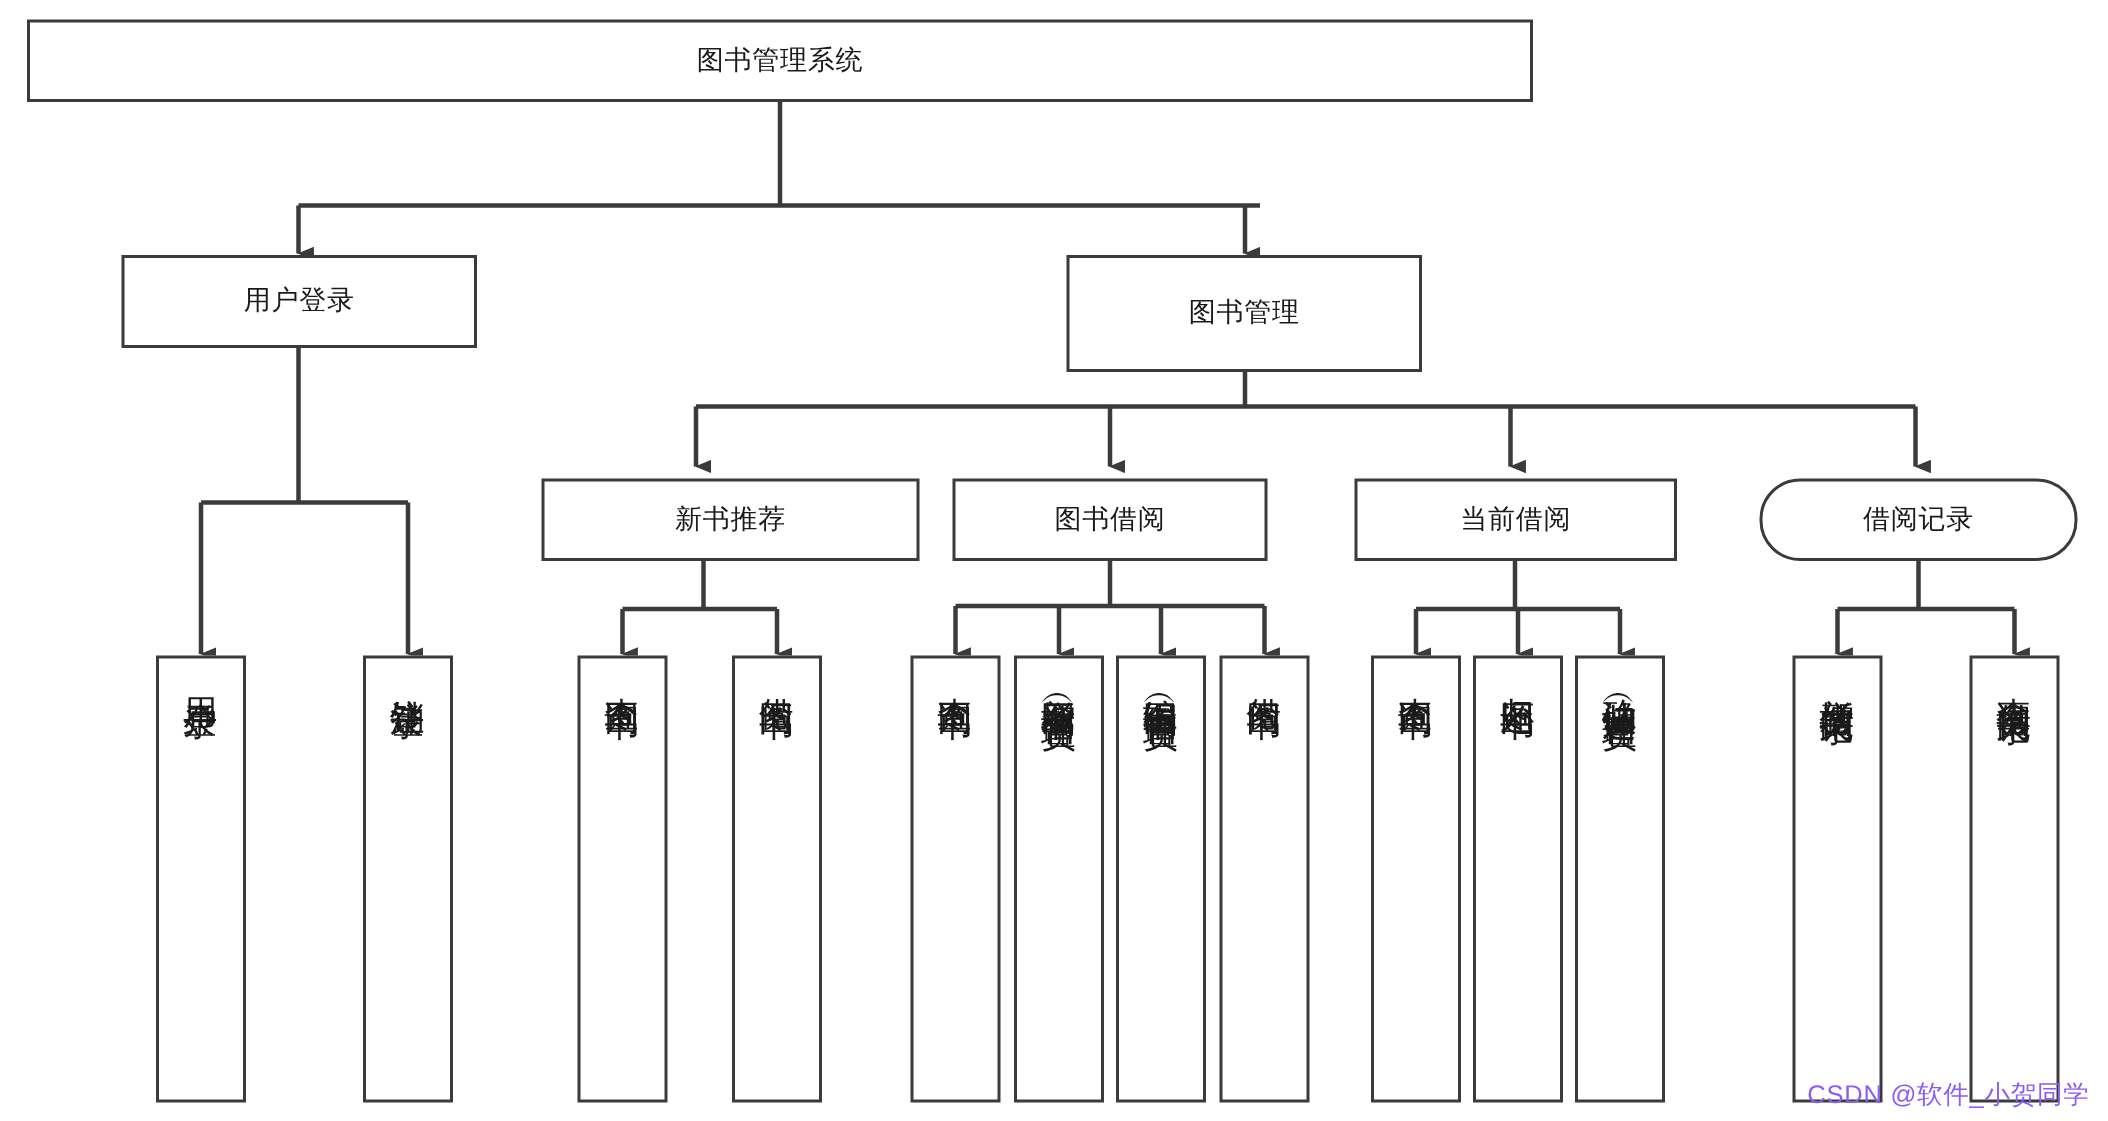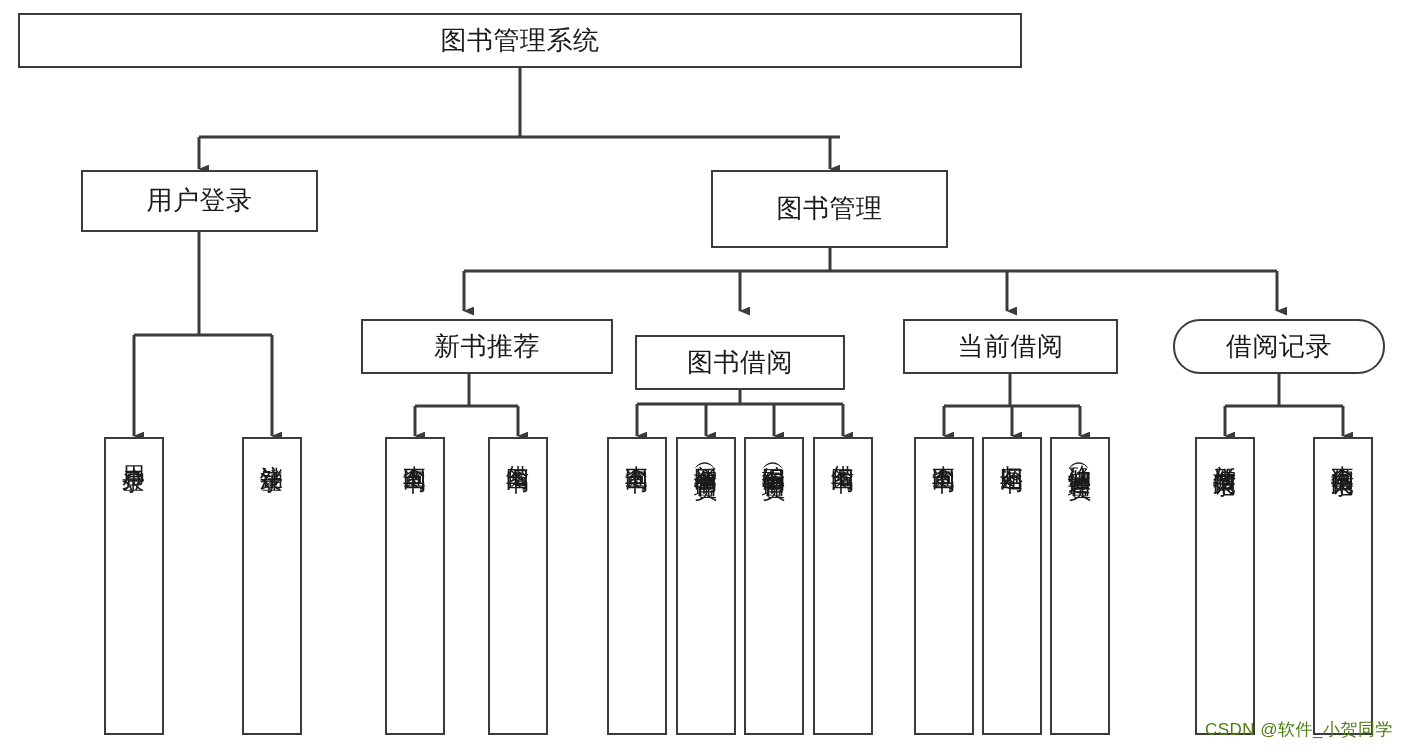--- a/index.html
+++ b/index.html
@@ -36,21 +36,21 @@
     color: #1a1a1a;
     z-index: 2;
   }
   .node-label {
     display: block;
     text-align: center;
     line-height: 1.22;
     letter-spacing: 0.5px;
   }
   .node.horiz .node-label {
-    font-size: 26px;
+    font-size: 18px;
     white-space: nowrap;
   }
   .node.vert {
     align-items: flex-start;
     padding-top: 8px;
   }
   .node.vert .node-label {
     writing-mode: vertical-rl;
     text-orientation: upright;
     font-size: 23px;
@@ -59,21 +59,21 @@
     max-height: 282px;
   }
   .node.vert.tall .node-label {
     max-height: 286px;
   }
   #watermark {
     position: absolute;
     right: 12px;
     bottom: 6px;
     font-size: 17px;
-    color: #4d7c0f;
+    color: #8b5cf6;
     letter-spacing: 0.5px;
     z-index: 5;
     white-space: nowrap;
     font-family: "Liberation Sans", "DejaVu Sans", sans-serif;
   }
 </style>
 </head>
 <body>
 
 <div id="diagram-root">
@@ -137,21 +137,21 @@
   </div>
 
   <div class="node horiz" style="left:711px; top:170px; width:237px; height:78px;">
     <span class="node-label">图书管理</span>
   </div>
 
   <div class="node horiz" style="left:361px; top:319px; width:252px; height:55px;">
     <span class="node-label">新书推荐</span>
   </div>
 
-  <div class="node horiz" style="left:635px; top:335px; width:210px; height:55px;">
+  <div class="node horiz" style="left:635px; top:319px; width:210px; height:55px;">
     <span class="node-label">图书借阅</span>
   </div>
 
   <div class="node horiz" style="left:903px; top:319px; width:215px; height:55px;">
     <span class="node-label">当前借阅</span>
   </div>
 
   <div class="node horiz" style="left:1173px; top:319px; width:212px; height:55px;border-radius:27px;">
     <span class="node-label">借阅记录</span>
   </div>

